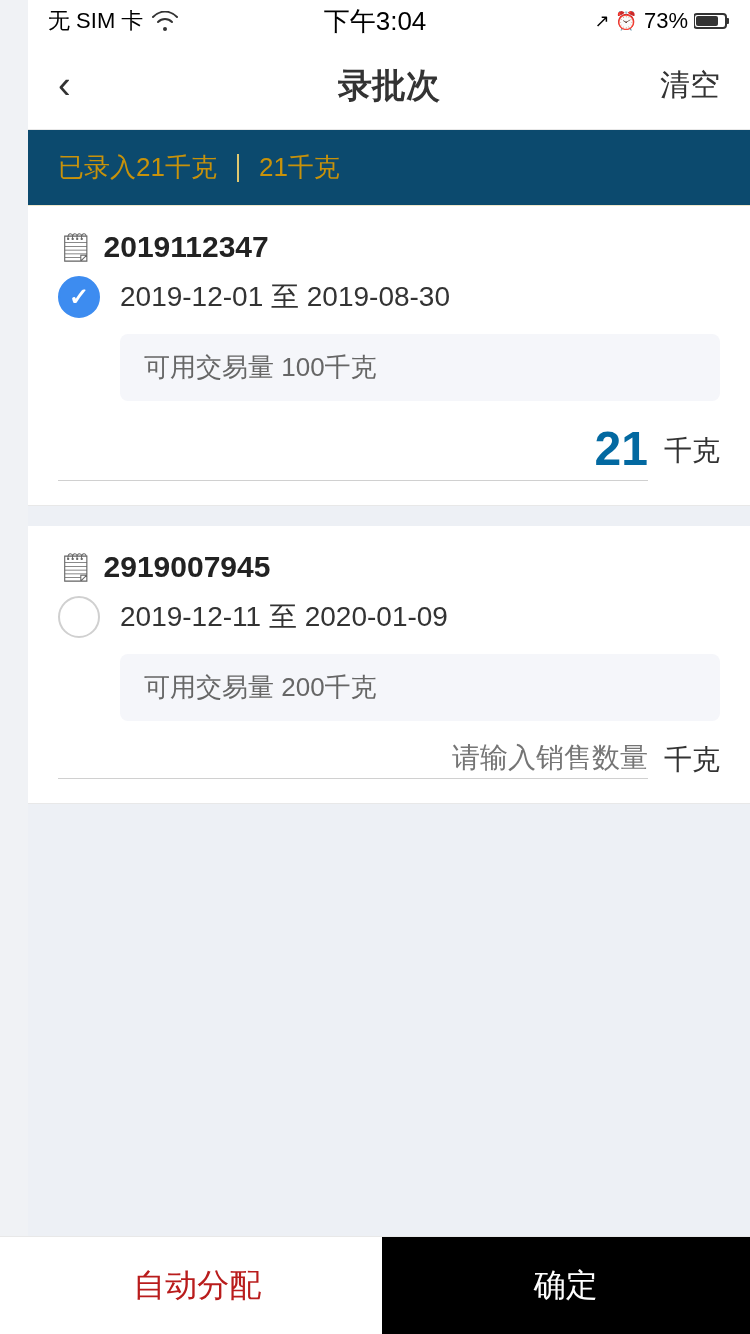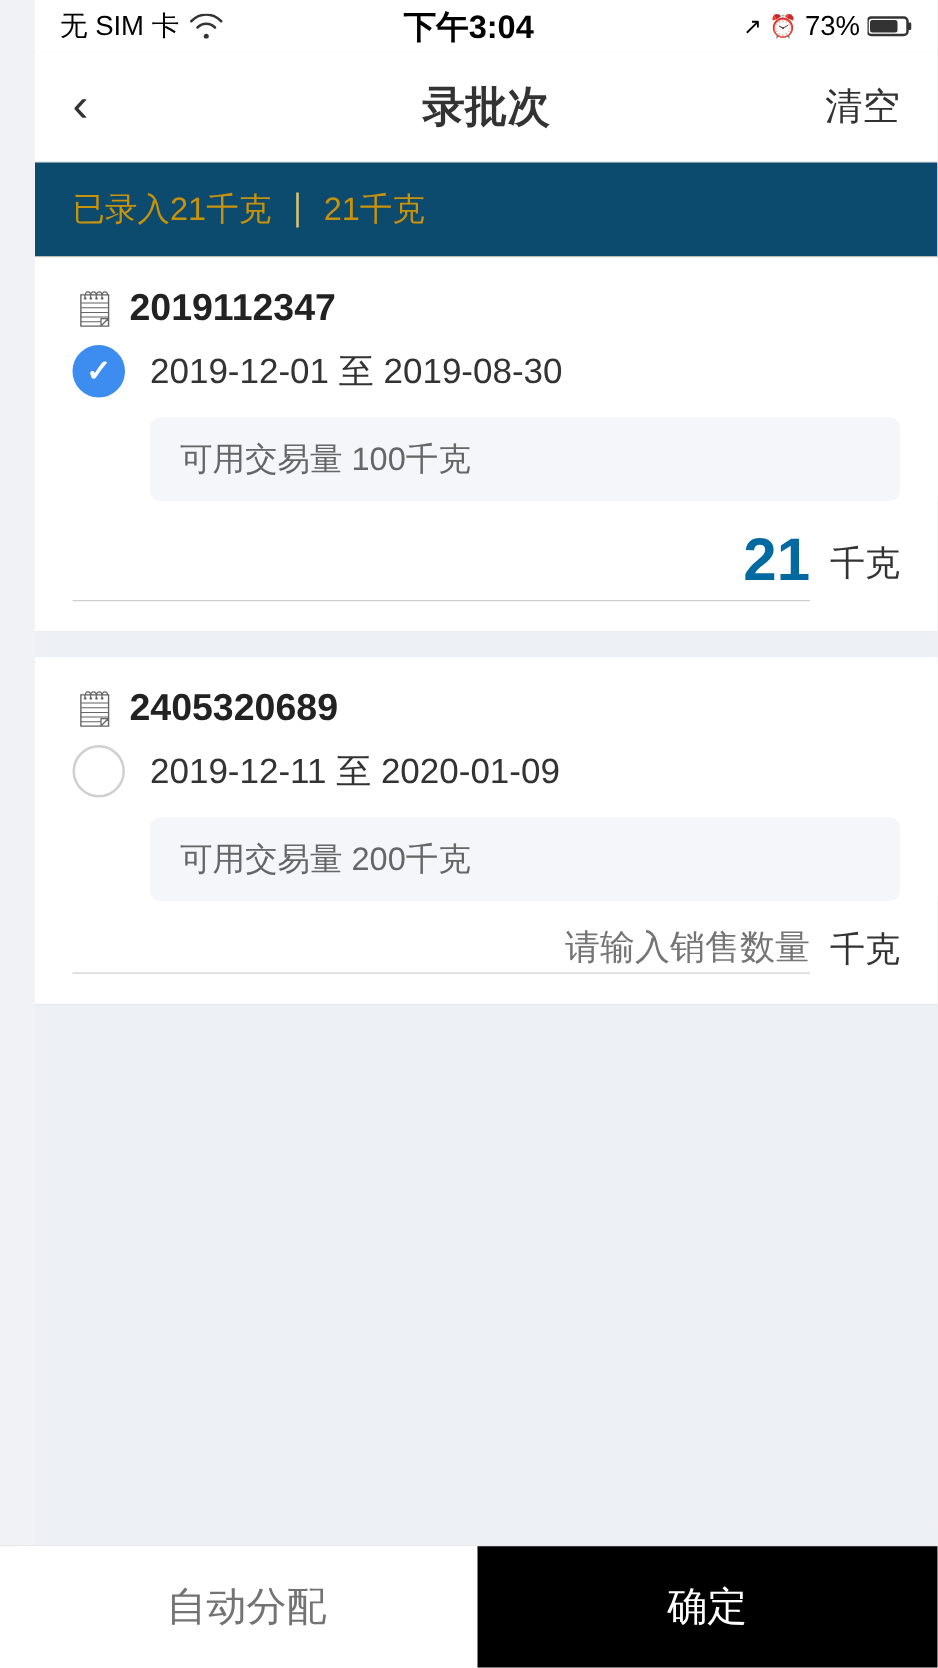--- a/index.html
+++ b/index.html
@@ -26,21 +26,21 @@
       font-weight: 500;
     }
     .status-left {
       display: flex;
       align-items: center;
       gap: 8px;
       font-size: 22px;
     }
     .status-center {
       font-size: 26px;
-      font-weight: 700;
+      font-weight: 400;
       position: absolute;
       left: 50%;
       transform: translateX(-50%);
     }
     .status-right {
       display: flex;
       align-items: center;
       gap: 6px;
       font-size: 22px;
     }
@@ -222,21 +222,21 @@
       display: flex;
       background: #fff;
       border-top: 1px solid #e8e8e8;
     }
     .btn-auto {
       flex: 1;
       display: flex;
       align-items: center;
       justify-content: center;
       font-size: 32px;
-      color: #737373;
+      color: #b91c1c;
       background: #fff;
       cursor: pointer;
       border: none;
       margin-left: 13px;
     }
     .btn-confirm {
       flex: 1;
       display: flex;
       align-items: center;
       justify-content: center;
@@ -322,21 +322,21 @@
         <span class="batch-input-unit">千克</span>
       </div>
     </div>
 
     <div class="section-divider"></div>
 
     <div class="batch-card">
       <div class="batch-item">
         <div class="batch-id-row">
           <span class="batch-id-icon">🗒</span>
-          <span class="batch-id-text">2405320689</span>
+          <span class="batch-id-text">2919007945</span>
         </div>
         <div class="batch-date-row">
           <div class="radio-circle"></div>
           <span class="batch-date-text">2019-12-11 至 2020-01-09</span>
         </div>
         <div class="batch-volume-box">可用交易量 200千克</div>
       </div>
       <div class="batch-input-row">
         <div class="input-line">
           <input class="batch-input-field" type="text" placeholder="请输入销售数量" style="width: 100%; text-align: right; font-size: 28px; border: none; outline: none; background: transparent; color: rgb(187, 187, 187);" value="">

